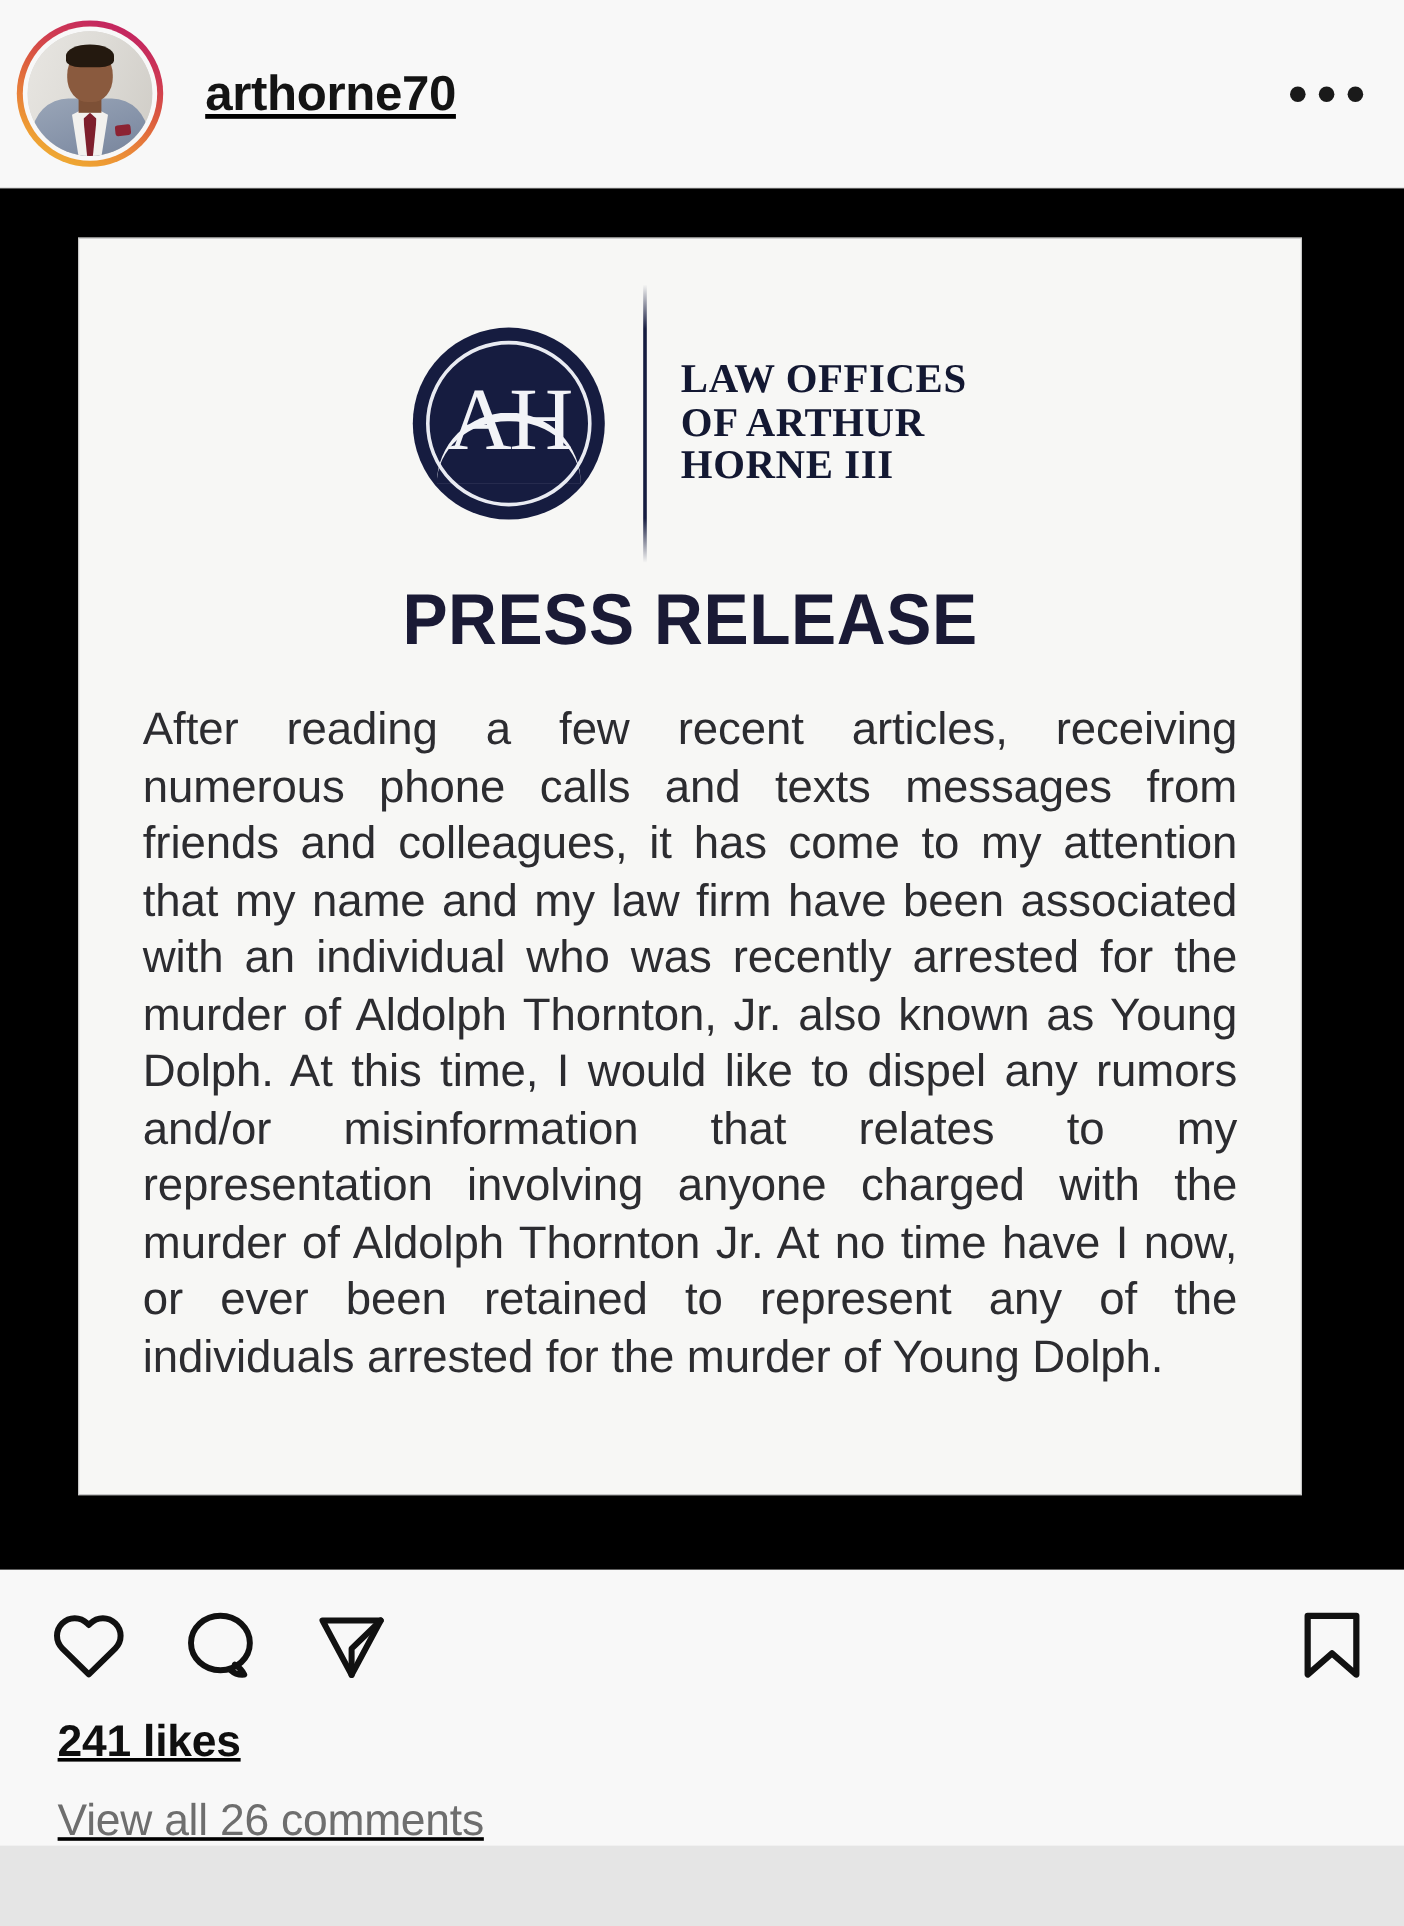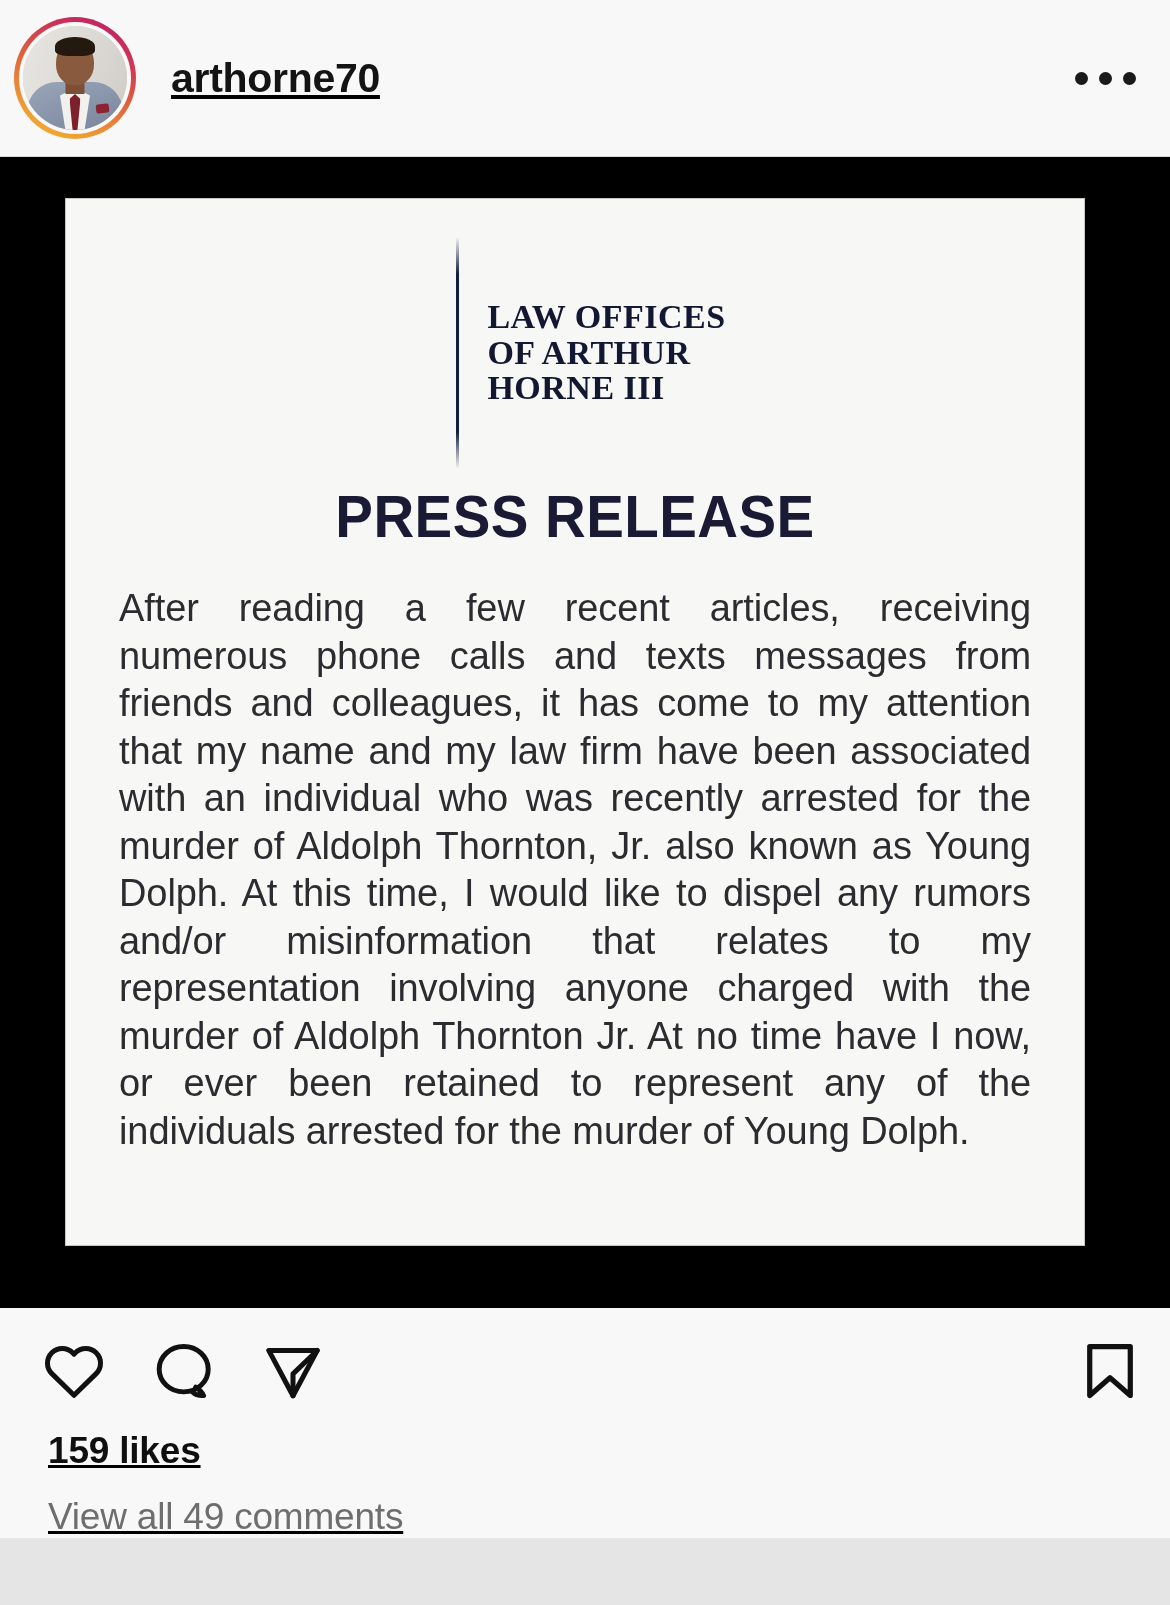--- a/index.html
+++ b/index.html
@@ -332,20 +332,24 @@
         <i></i>
         <i></i>
     </div>
   </div>
 
   <div class="post-media">
 
     <div class="document-sheet">
 
       <div class="letterhead">
+        <div class="mark">
+          <div class="mark-letters">AH</div>
+          <div class="mark-arch"></div>
+        </div>
 
         <div class="lockup-divider"></div>
 
         <div class="firm-name">Law Offices
 of Arthur
 Horne III</div>
       </div>
 
       <div class="press-title">PRESS RELEASE</div>
 
@@ -376,17 +380,17 @@
     </button>
 
     <button class="action-btn save" aria-label="Save">
       <svg width="52" height="58" viewBox="0 0 20 22" fill="none" stroke="#111111" stroke-width="2.0" stroke-linecap="round" stroke-linejoin="round">
         <path d="M2.2 1.6h15.6v18.8L10 13.6l-7.8 6.8V1.6z"></path>
       </svg>
     </button>
   </div>
 
   <div class="meta">
-    <div class="likes">159 likes</div>
-    <a class="comments-link" href="#">View all 49 comments</a>
+    <div class="likes">241 likes</div>
+    <a class="comments-link" href="#">View all 26 comments</a>
   </div>
 
 </div>
 
 </body></html>

